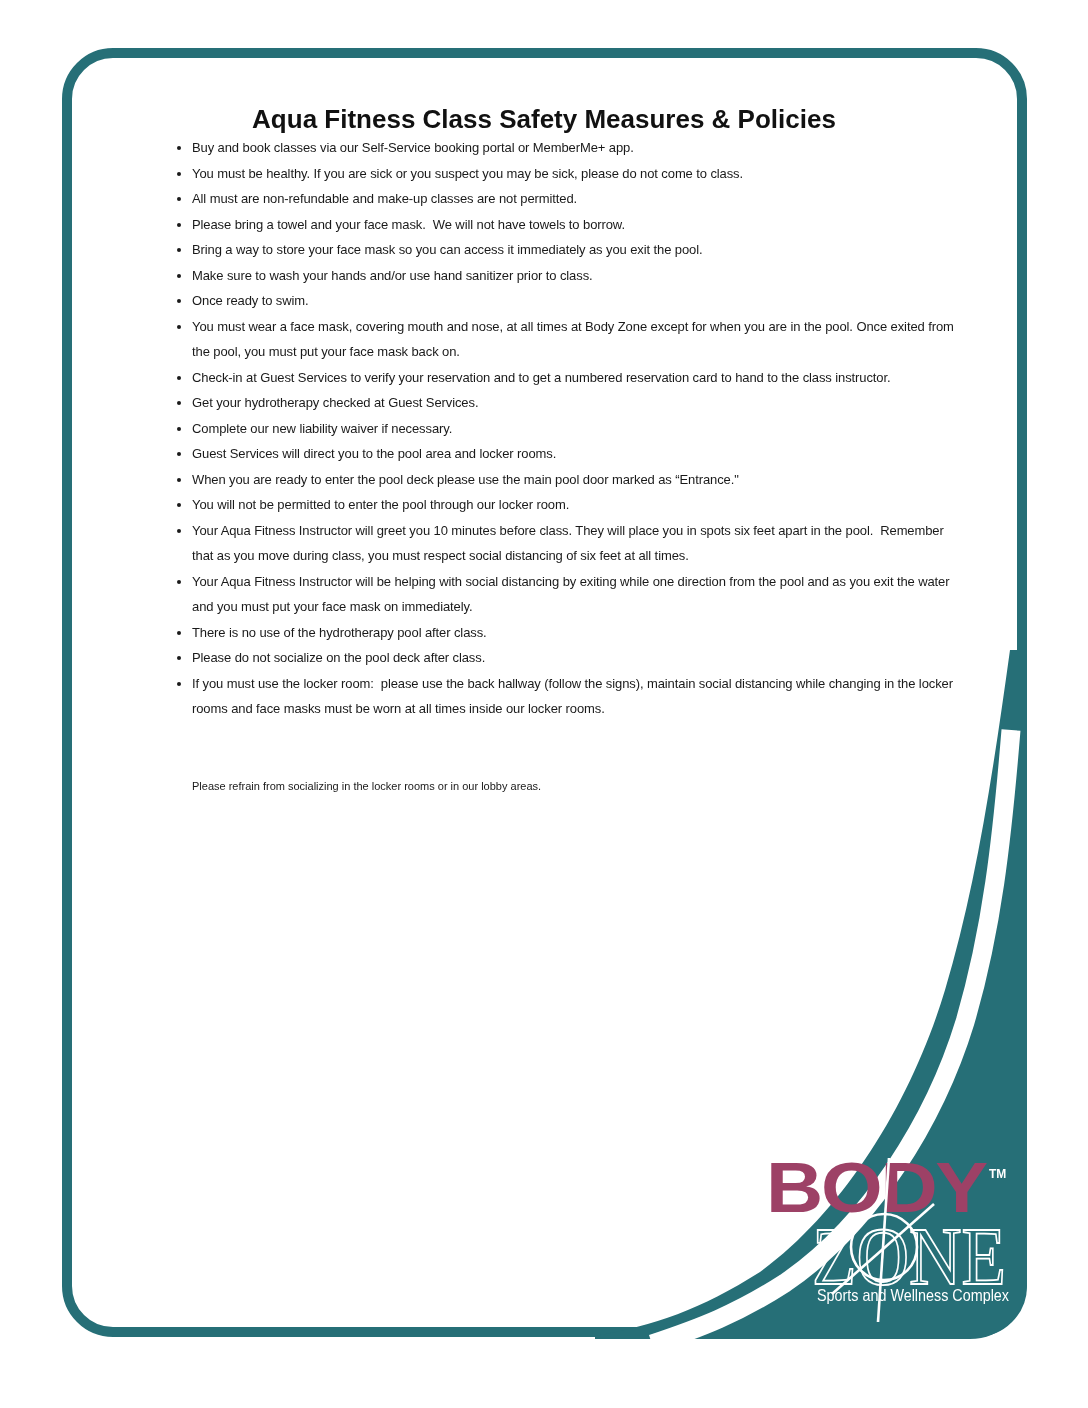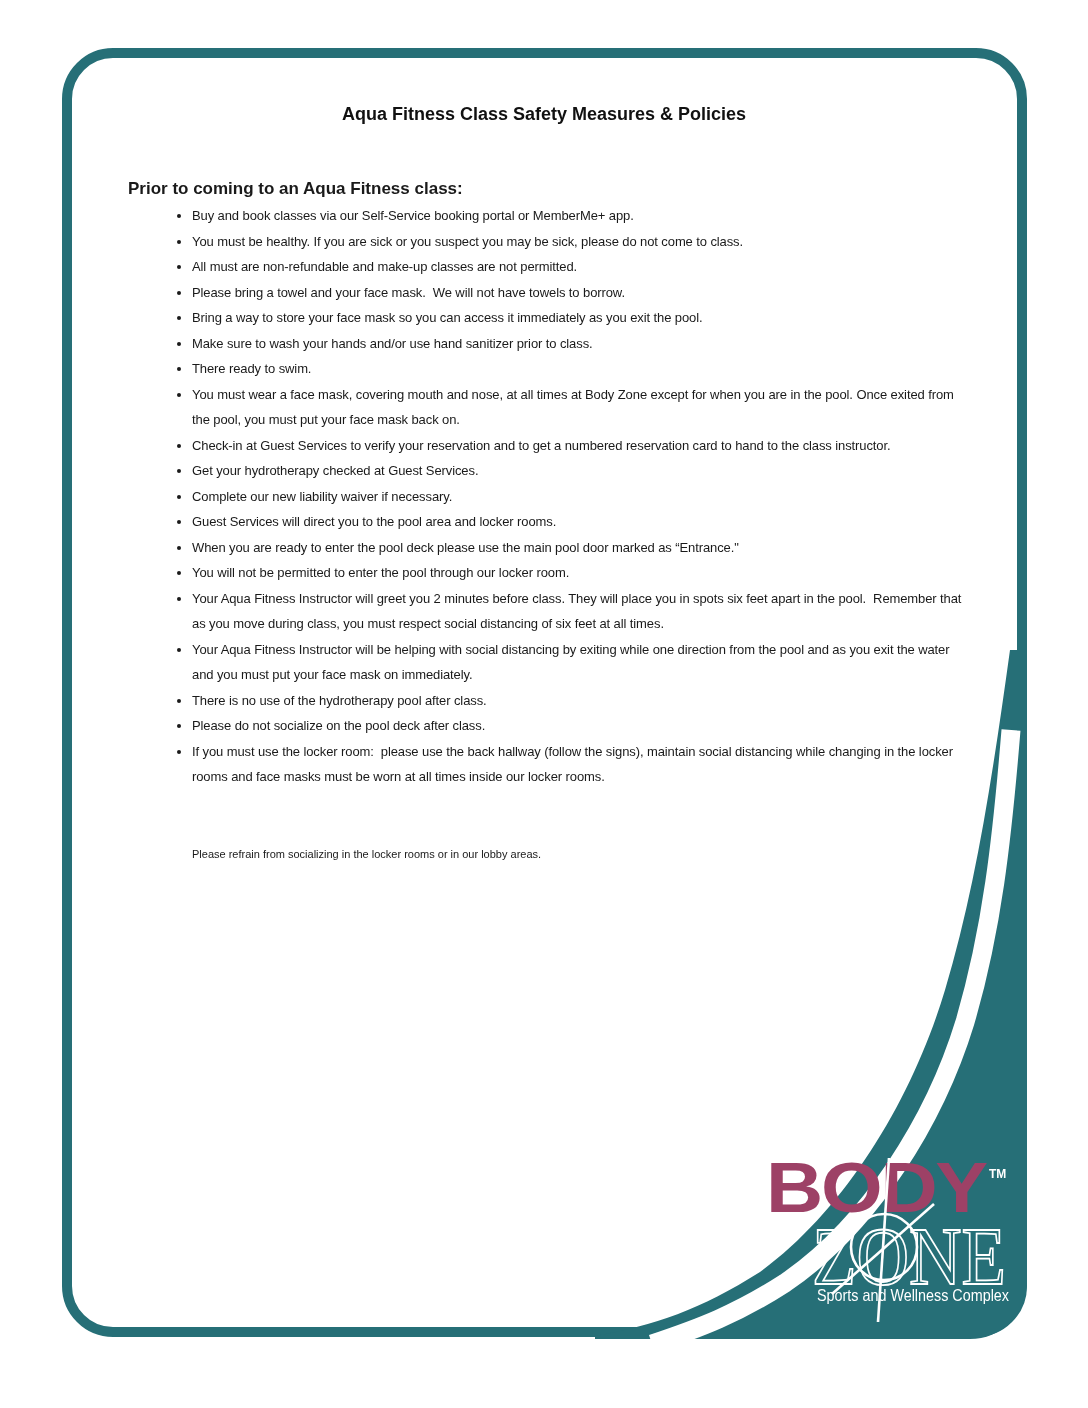--- a/index.html
+++ b/index.html
@@ -16,21 +16,21 @@
     width:1088px; height:1408px;
     pointer-events:none;
   }
   .content {
     position:absolute; left:128px; top:0;
     width:832px;
   }
   h1.title {
     margin:104px 0 0 0;
     text-align:center;
-    font-size:18px;
+    font-size:26px;
     font-weight:bold;
     color:#111111;
     letter-spacing:0px;
   }
   .content h2 {
     font-size:17px;
     font-weight:bold;
     margin:27px 0 4px 0;
   }
   .content section:first-of-type h2 { margin-top:54px; }
@@ -104,42 +104,41 @@
         <line x1="934" y1="1204" x2="832" y2="1294"></line>
       </g>
       <text class="logo-sub" x="817" y="1301" fill="#ffffff" textLength="192" lengthAdjust="spacingAndGlyphs">Sports and Wellness Complex</text>
     </g>
   </svg>
 
   <div class="content">
     <h1 class="title">Aqua Fitness Class Safety Measures &amp; Policies</h1>
 
     <section>
-      <h2>Prior to coming to an Aqua Fitness class:</h2>
       <ul>
         <li>Buy and book classes via our Self-Service booking portal or MemberMe+ app.</li>
         <li>You must be healthy. If you are sick or you suspect you may be sick, please do not come to class.</li>
         <li>All must are non-refundable and make-up classes are not permitted.</li>
         <li>Please bring a towel and your face mask.  We will not have towels to borrow.</li>
         <li>Bring a way to store your face mask so you can access it immediately as you exit the pool.</li>
         <li>Make sure to wash your hands and/or use hand sanitizer prior to class.</li>
-        <li>There ready to swim.</li>
+        <li>Once ready to swim.</li>
       </ul>
     </section>
 
     <section>
       <ul>
         <li>You must wear a face mask, covering mouth and nose, at all times at Body Zone except for when you are in the pool. Once exited from the pool, you must put your face mask back on.</li>
         <li>Check-in at Guest Services to verify your reservation and to get a numbered reservation card to hand to the class instructor.</li>
         <li>Get your hydrotherapy checked at Guest Services.</li>
         <li>Complete our new liability waiver if necessary.</li>
         <li>Guest Services will direct you to the pool area and locker rooms.</li>
         <li>When you are ready to enter the pool deck please use the main pool door marked as “Entrance."</li>
         <li>You will not be permitted to enter the pool through our locker room.</li>
-        <li>Your Aqua Fitness Instructor will greet you 2 minutes before class. They will place you in spots six feet apart in the pool.  Remember that as you move during class, you must respect social distancing of six feet at all times.</li>
+        <li>Your Aqua Fitness Instructor will greet you 10 minutes before class. They will place you in spots six feet apart in the pool.  Remember that as you move during class, you must respect social distancing of six feet at all times.</li>
       </ul>
     </section>
 
     <section>
       <ul>
         <li>Your Aqua Fitness Instructor will be helping with social distancing by exiting while one direction from the pool and as you exit the water and you must put your face mask on immediately.</li>
         <li>There is no use of the hydrotherapy pool after class.</li>
         <li>Please do not socialize on the pool deck after class.</li>
         <li>If you must use the locker room:  please use the back hallway (follow the signs), maintain social distancing while changing in the locker rooms and face masks must be worn at all times inside our locker rooms.</li>
       </ul>

